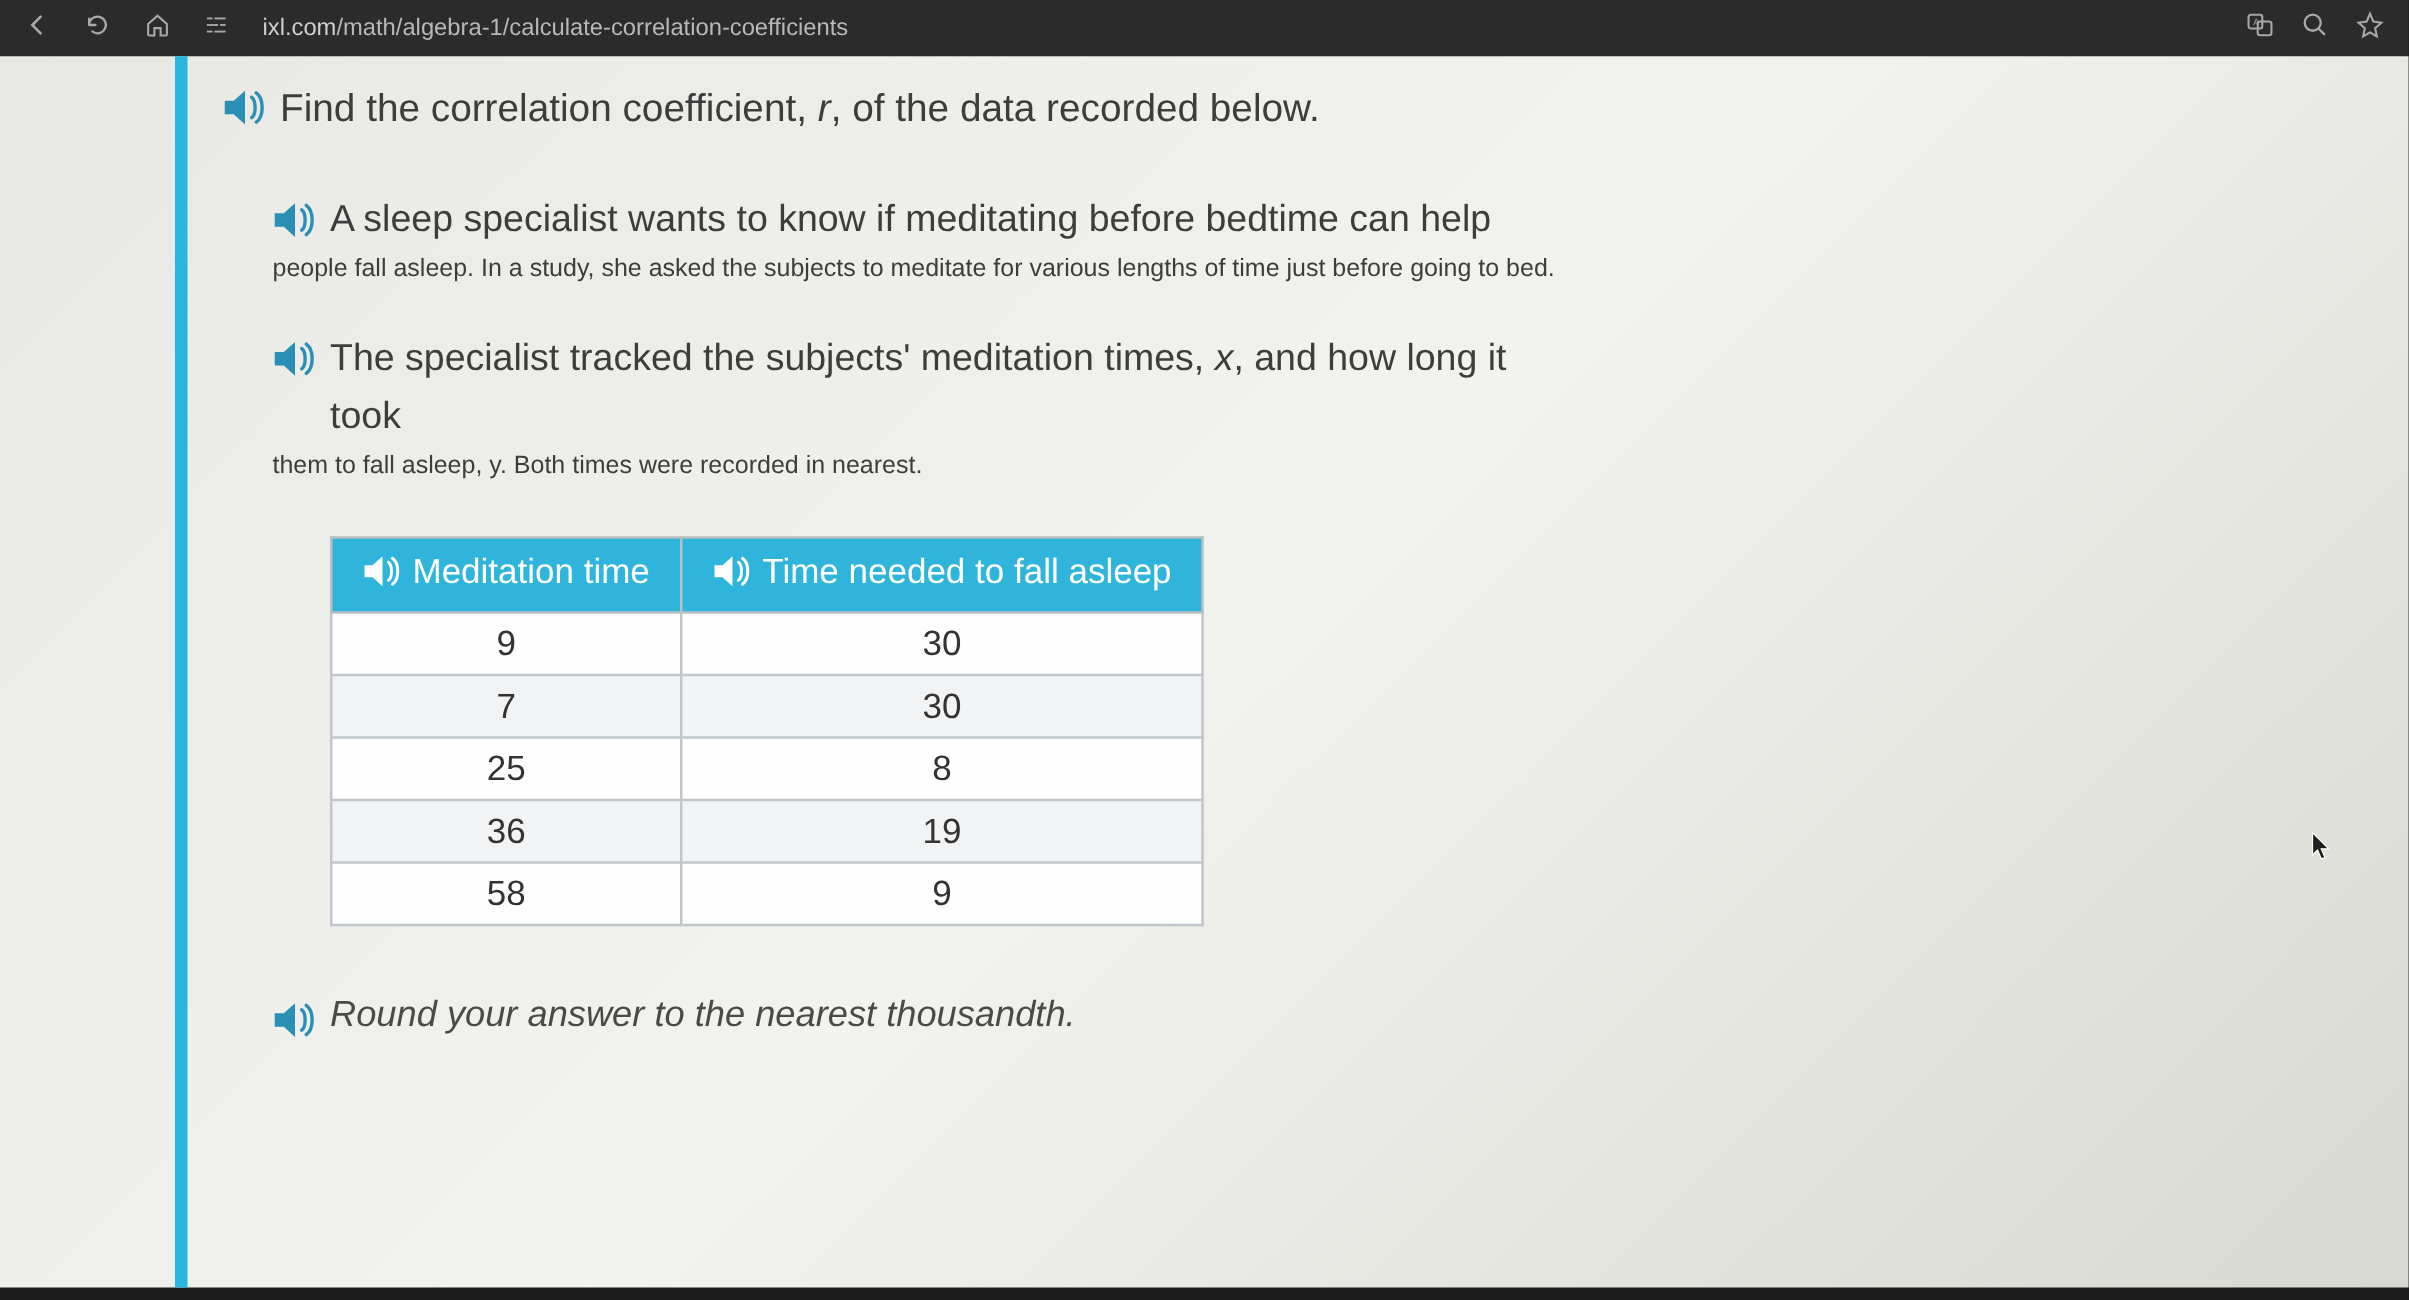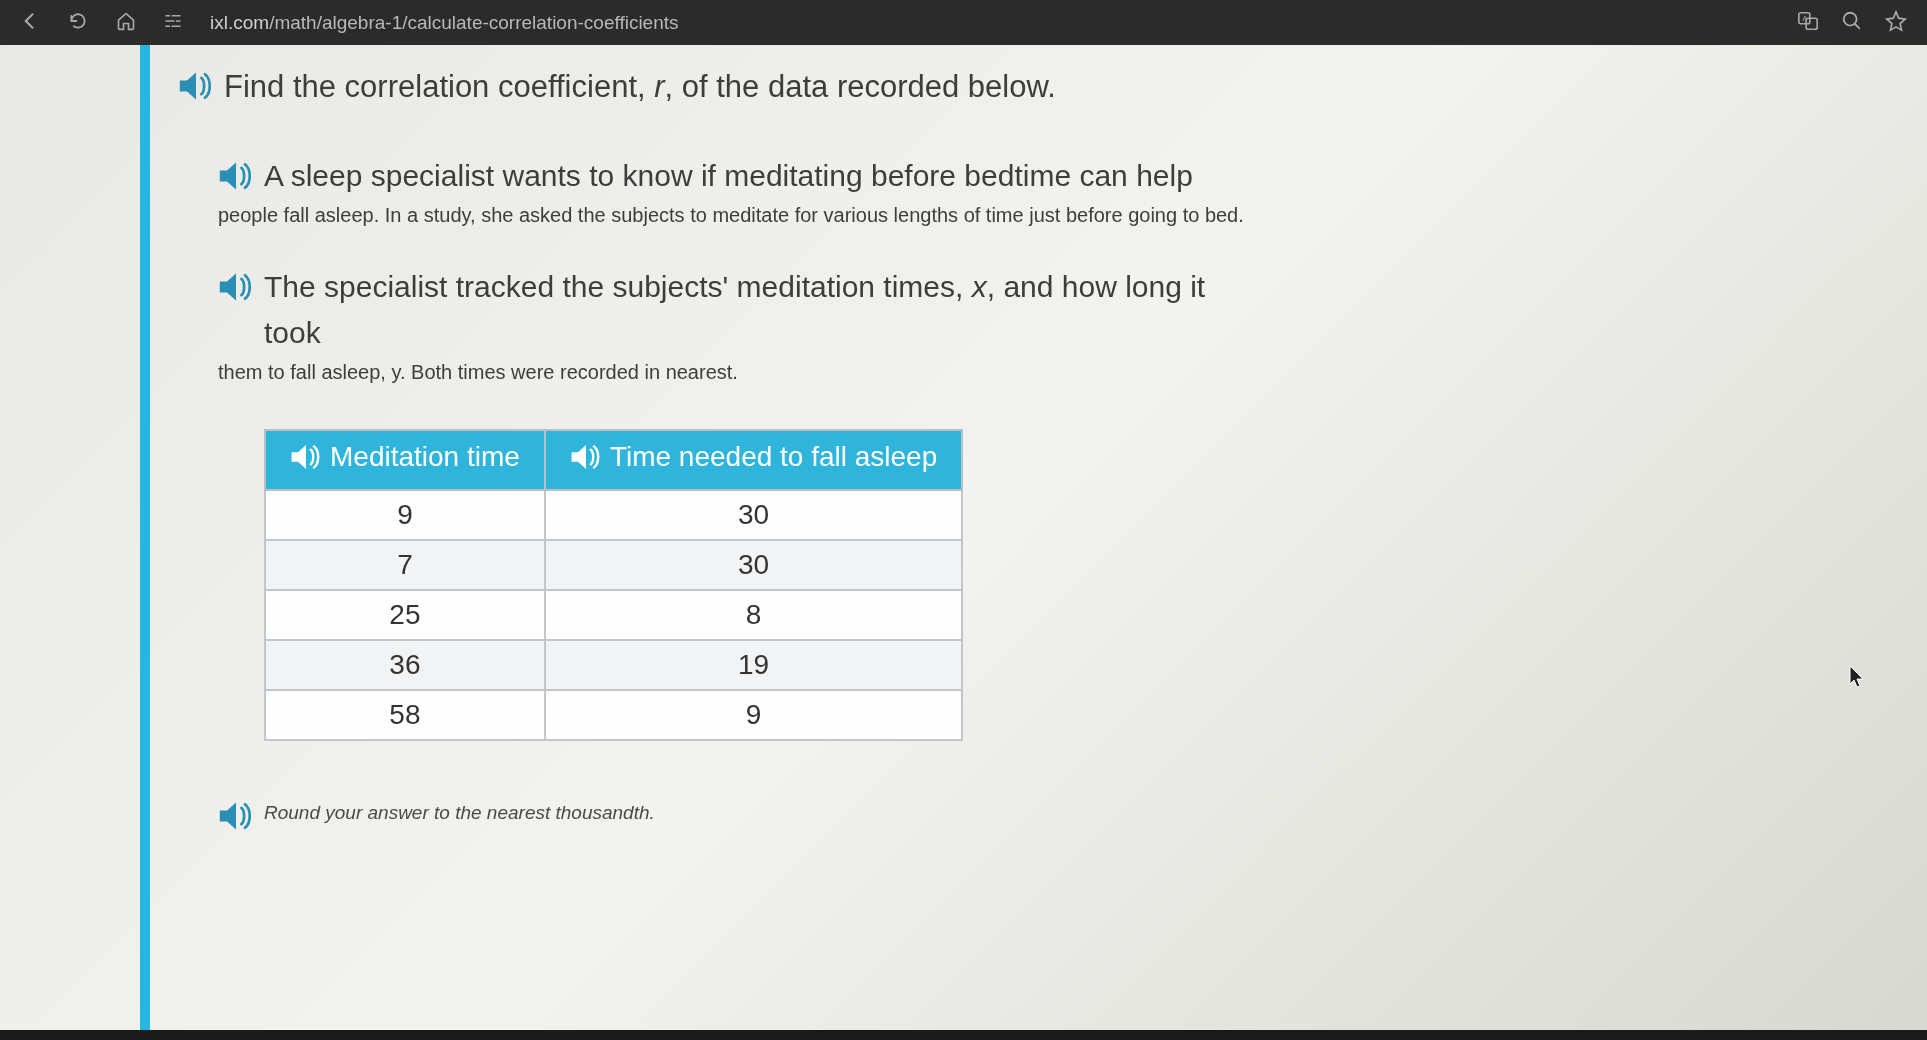--- a/index.html
+++ b/index.html
@@ -91,21 +91,21 @@
 table.data-table td {
   background: #fefefe;
   font-size: 28px;
   padding: 8px 24px;
   border: 2px solid #c0c6ca;
   text-align: center;
   color: #333;
 }
 table.data-table tr:nth-child(even) td { background: #f2f3f4; }
 .footer-instr { padding-left: 40px; margin-top: 52px; display: flex; align-items: center; gap: 10px; }
-.footer-instr .txt { font-size: 19px; font-style: italic; color: #4a4a4a; }
+.footer-instr .txt { font-size: 29px; font-style: italic; color: #4a4a4a; }
 .cursor-arrow {
   position: absolute;
   right: 60px;
   top: 620px;
   font-size: 22px;
   color: #222;
 }
 </style>
 </head>
 <body>

